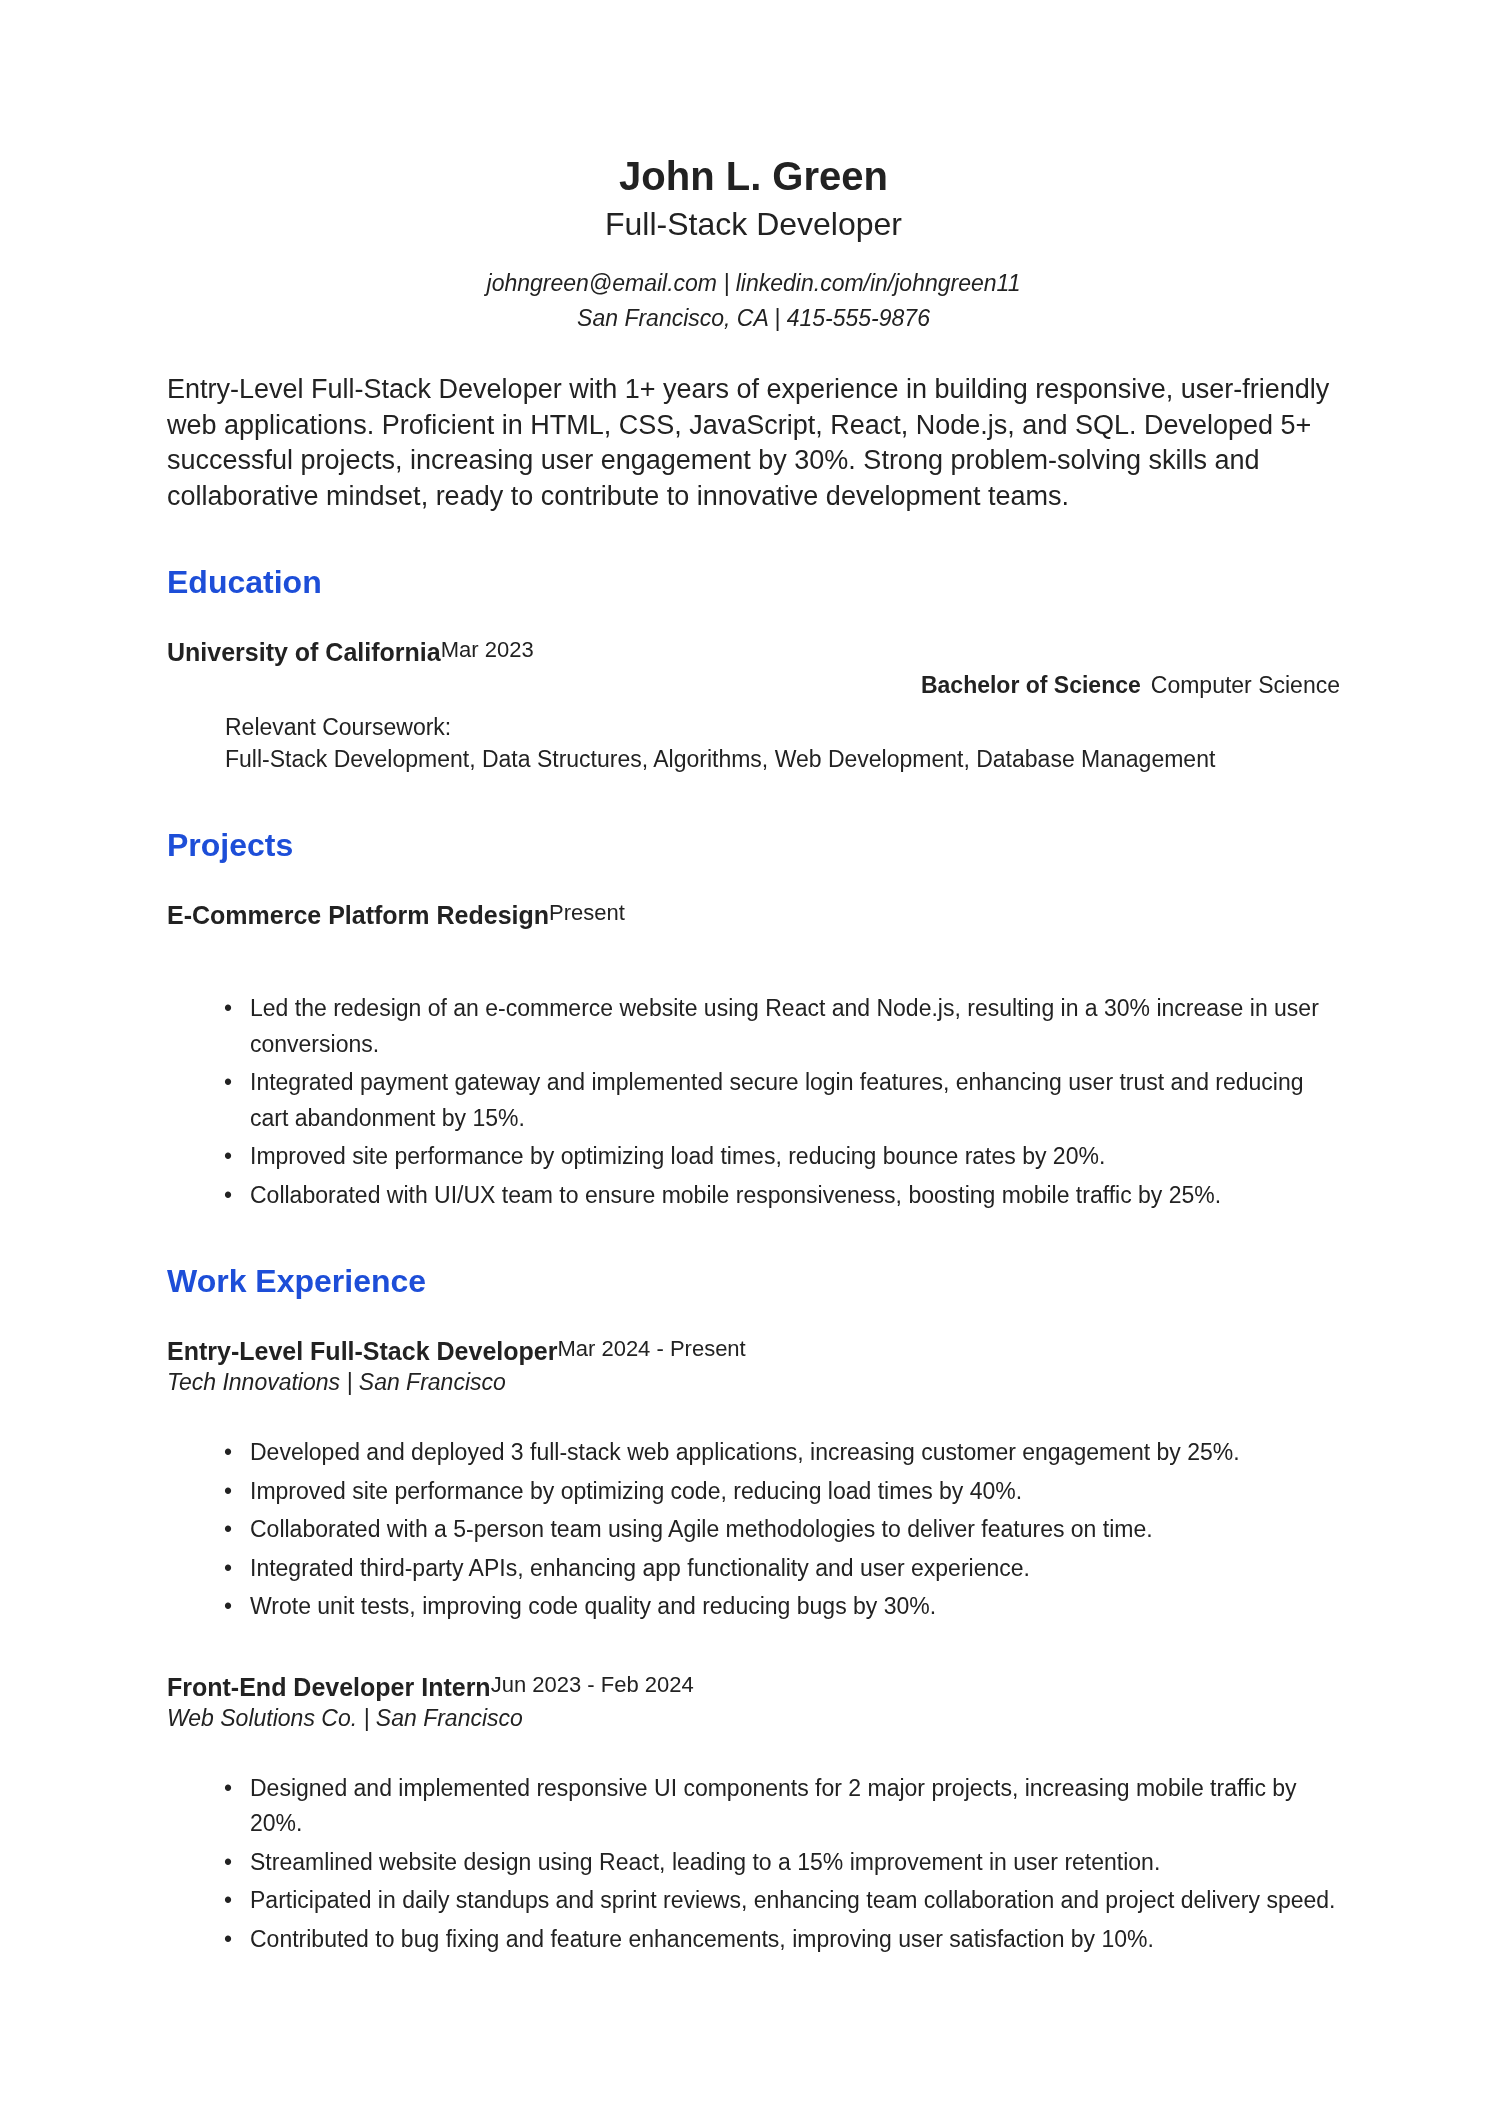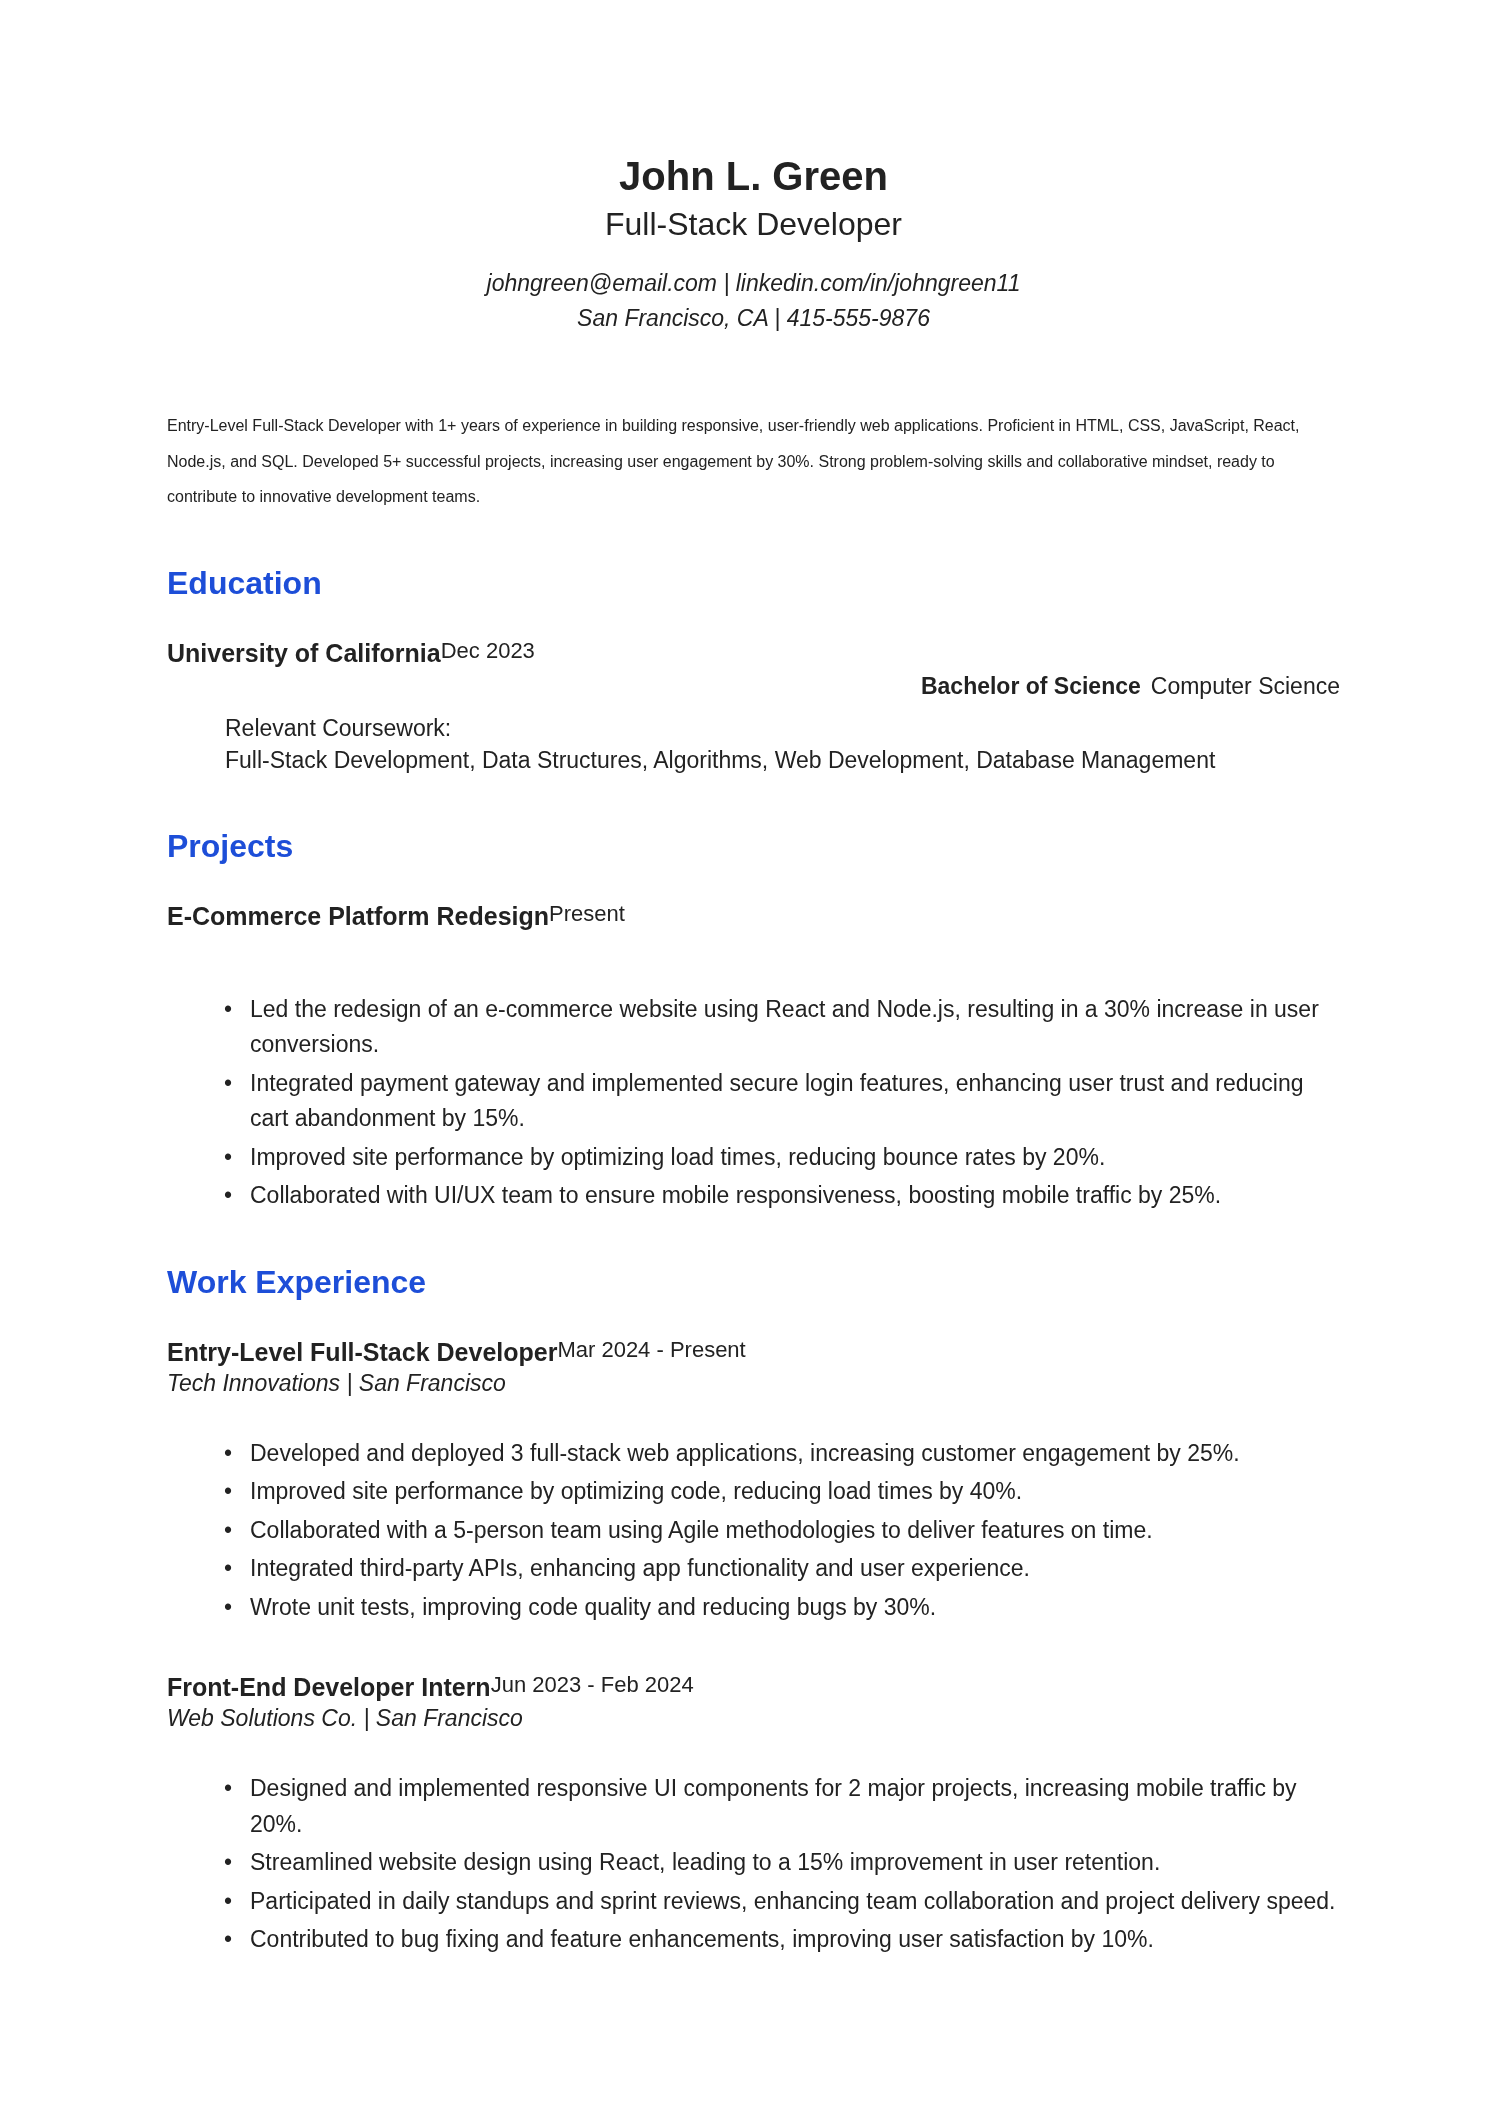--- a/index.html
+++ b/index.html
@@ -38,22 +38,22 @@
     margin-top: 6px;
   }
   .contact-block { margin-top: 24px; }
   .contact-line {
     font-size: 23px;
     font-style: italic;
     line-height: 35px;
   }
   
   .summary {
-    margin: 72px 0 0 0;
-    font-size: 16px;
+    margin: 36px 0 0 0;
+    font-size: 27px;
     line-height: 35.5px;
   }
   
   .section-heading {
     font-size: 32px;
     font-weight: 700;
     line-height: 40px;
     margin: 48px 0 0 0;
     color: #1d4ed8;
   }
@@ -134,21 +134,21 @@
     </div>
   </header>
 
   <p class="summary">Entry-Level Full-Stack Developer with 1+ years of experience in building responsive, user-friendly web applications. Proficient in HTML, CSS, JavaScript, React, Node.js, and SQL. Developed 5+ successful projects, increasing user engagement by 30%. Strong problem-solving skills and collaborative mindset, ready to contribute to innovative development teams.</p>
 
   <section>
     <h2 class="section-heading">Education</h2>
     <div class="entry">
       <div class="entry-row">
         <div class="entry-title">University of California</div>
-        <div class="entry-date">Dec 2023</div>
+        <div class="entry-date">Mar 2023</div>
       </div>
       <div class="indent degree-line">
         <span class="degree-name">Bachelor of Science</span><span class="degree-field">Computer Science</span>
       </div>
       <div class="indent coursework-label">Relevant Coursework:</div>
       <div class="indent coursework-list">Full-Stack Development, Data Structures, Algorithms, Web Development, Database Management</div>
     </div>
   </section>
 
   <section>

